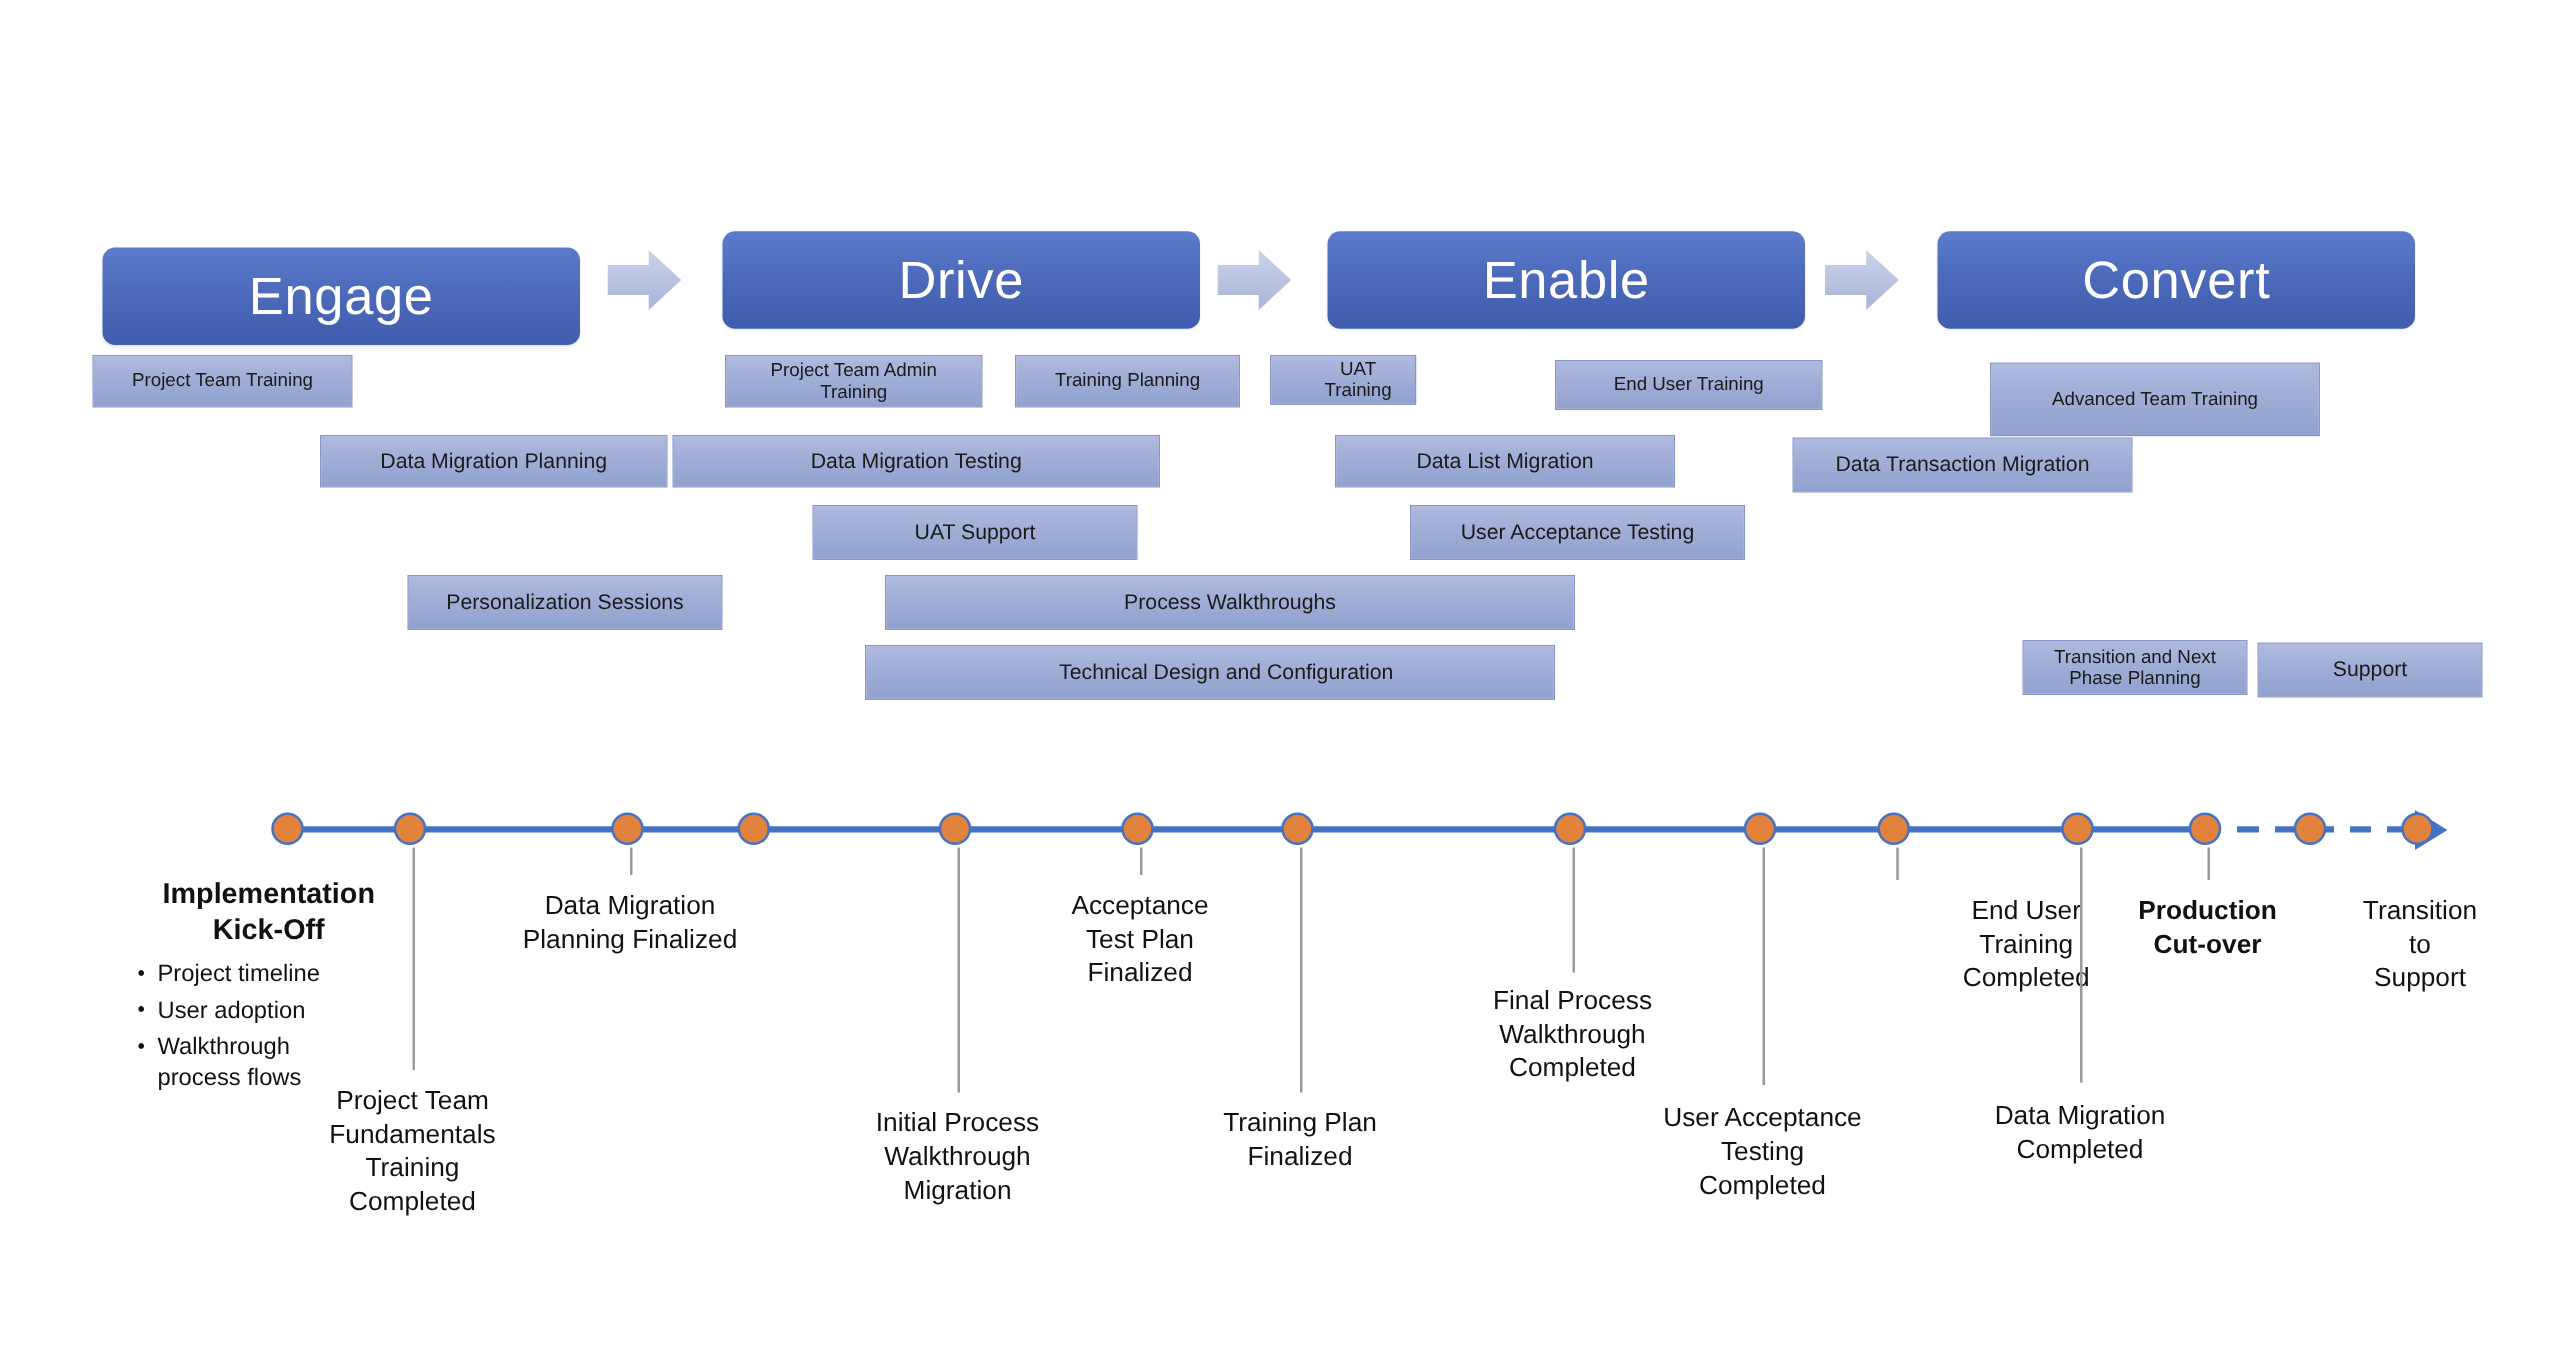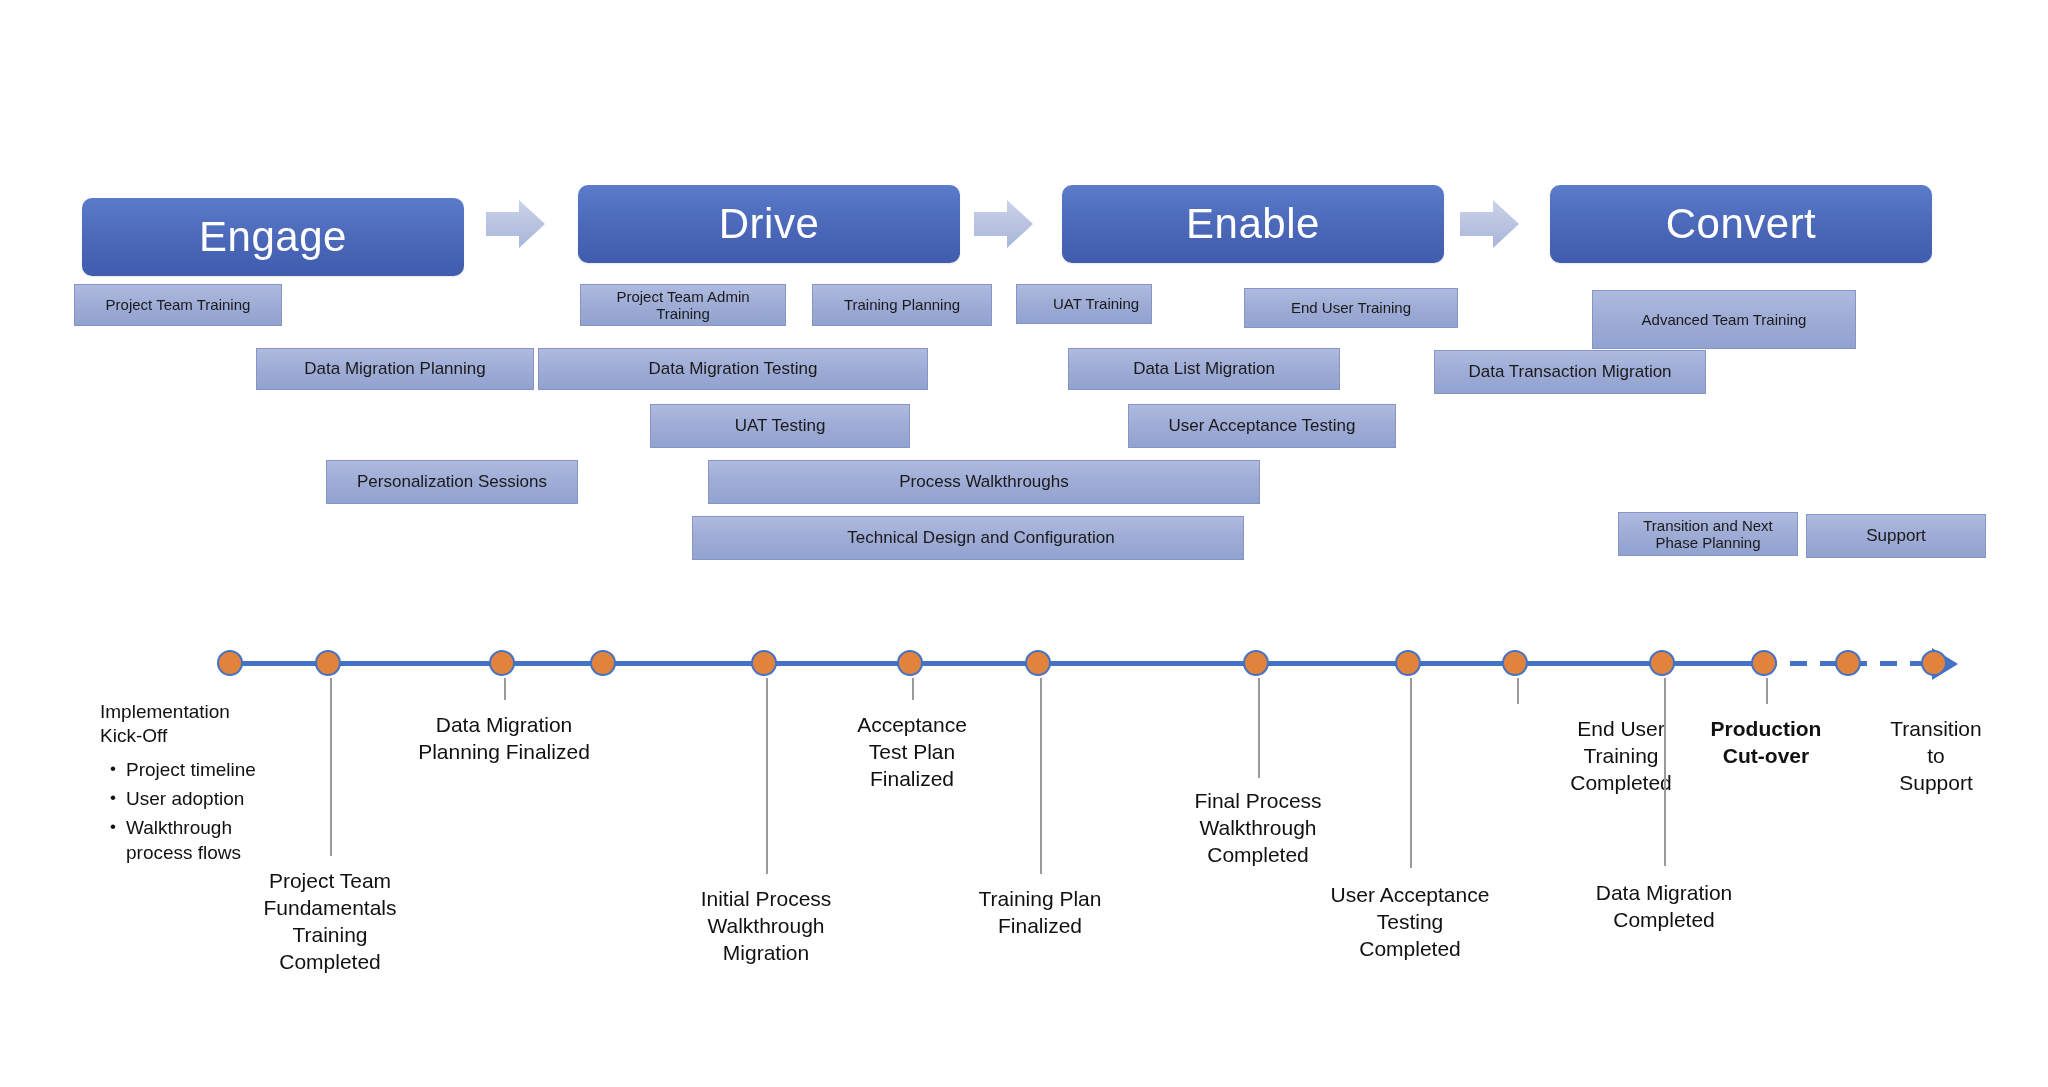--- a/index.html
+++ b/index.html
@@ -122,24 +122,24 @@
     white-space: pre-line;
   }
   .tl-label.bold { font-weight: bold; }
 
   
   .kick-block {
     position: absolute;
     width: 230px;
   }
   .kick-title {
-    font-size: 19px;
-    font-weight: normal;
+    font-size: 23px;
+    font-weight: bold;
     line-height: 1.28;
-    text-align: left;
+    text-align: center;
     color: #111111;
     white-space: pre-line;
   }
   .kick-list {
     margin-top: 8px;
     font-size: 19px;
     line-height: 1.32;
     color: #111111;
   }
   .kick-li {
@@ -196,28 +196,28 @@
           </defs>
           <path d="M0 14 L33 14 L33 2 L59 26 L33 50 L33 38 L0 38 Z" fill="url(#ag1460)"></path>
         </svg></div>
     </div>
 
   <div id="tasks">
       <div class="task-bar small" style="left: 74px; top: 284px; width: 208px; height: 42px; white-space: pre-line;">Project Team Training</div>
       <div class="task-bar small" style="left: 580px; top: 284px; width: 206px; height: 42px; white-space: pre-line;">Project Team Admin
 Training</div>
       <div class="task-bar small" style="left: 812px; top: 284px; width: 180px; height: 42px; white-space: pre-line;">Training Planning</div>
-      <div class="task-bar small" style="left: 1016px; top: 284px; width: 136px; height: 40px; white-space: pre-line; padding-left: 30px;">UAT Training</div>
+      <div class="task-bar small" style="left: 1016px; top: 284px; width: 117px; height: 40px; white-space: pre-line; padding-left: 30px;">UAT Training</div>
       <div class="task-bar small" style="left: 1244px; top: 288px; width: 214px; height: 40px; white-space: pre-line;">End User Training</div>
       <div class="task-bar small" style="left: 1592px; top: 290px; width: 264px; height: 59px; white-space: pre-line;">Advanced Team Training</div>
       <div class="task-bar" style="left: 256px; top: 348px; width: 278px; height: 42px; white-space: pre-line;">Data Migration Planning</div>
       <div class="task-bar" style="left: 538px; top: 348px; width: 390px; height: 42px; white-space: pre-line;">Data Migration Testing</div>
       <div class="task-bar" style="left: 1068px; top: 348px; width: 272px; height: 42px; white-space: pre-line;">Data List Migration</div>
       <div class="task-bar" style="left: 1434px; top: 350px; width: 272px; height: 44px; white-space: pre-line;">Data Transaction Migration</div>
-      <div class="task-bar" style="left: 650px; top: 404px; width: 260px; height: 44px; white-space: pre-line;">UAT Testing</div>
+      <div class="task-bar" style="left: 650px; top: 404px; width: 260px; height: 44px; white-space: pre-line;">UAT Support</div>
       <div class="task-bar" style="left: 1128px; top: 404px; width: 268px; height: 44px; white-space: pre-line;">User Acceptance Testing</div>
       <div class="task-bar" style="left: 326px; top: 460px; width: 252px; height: 44px; white-space: pre-line;">Personalization Sessions</div>
       <div class="task-bar" style="left: 708px; top: 460px; width: 552px; height: 44px; white-space: pre-line;">Process Walkthroughs</div>
       <div class="task-bar" style="left: 692px; top: 516px; width: 552px; height: 44px; white-space: pre-line; padding-left: 32px;">Technical Design and Configuration</div>
       <div class="task-bar small" style="left: 1618px; top: 512px; width: 180px; height: 44px; white-space: pre-line;">Transition and Next
 Phase Planning</div>
       <div class="task-bar" style="left: 1806px; top: 514px; width: 180px; height: 44px; white-space: pre-line;">Support</div>
     </div>
 
   <div id="timeline-wrap">

